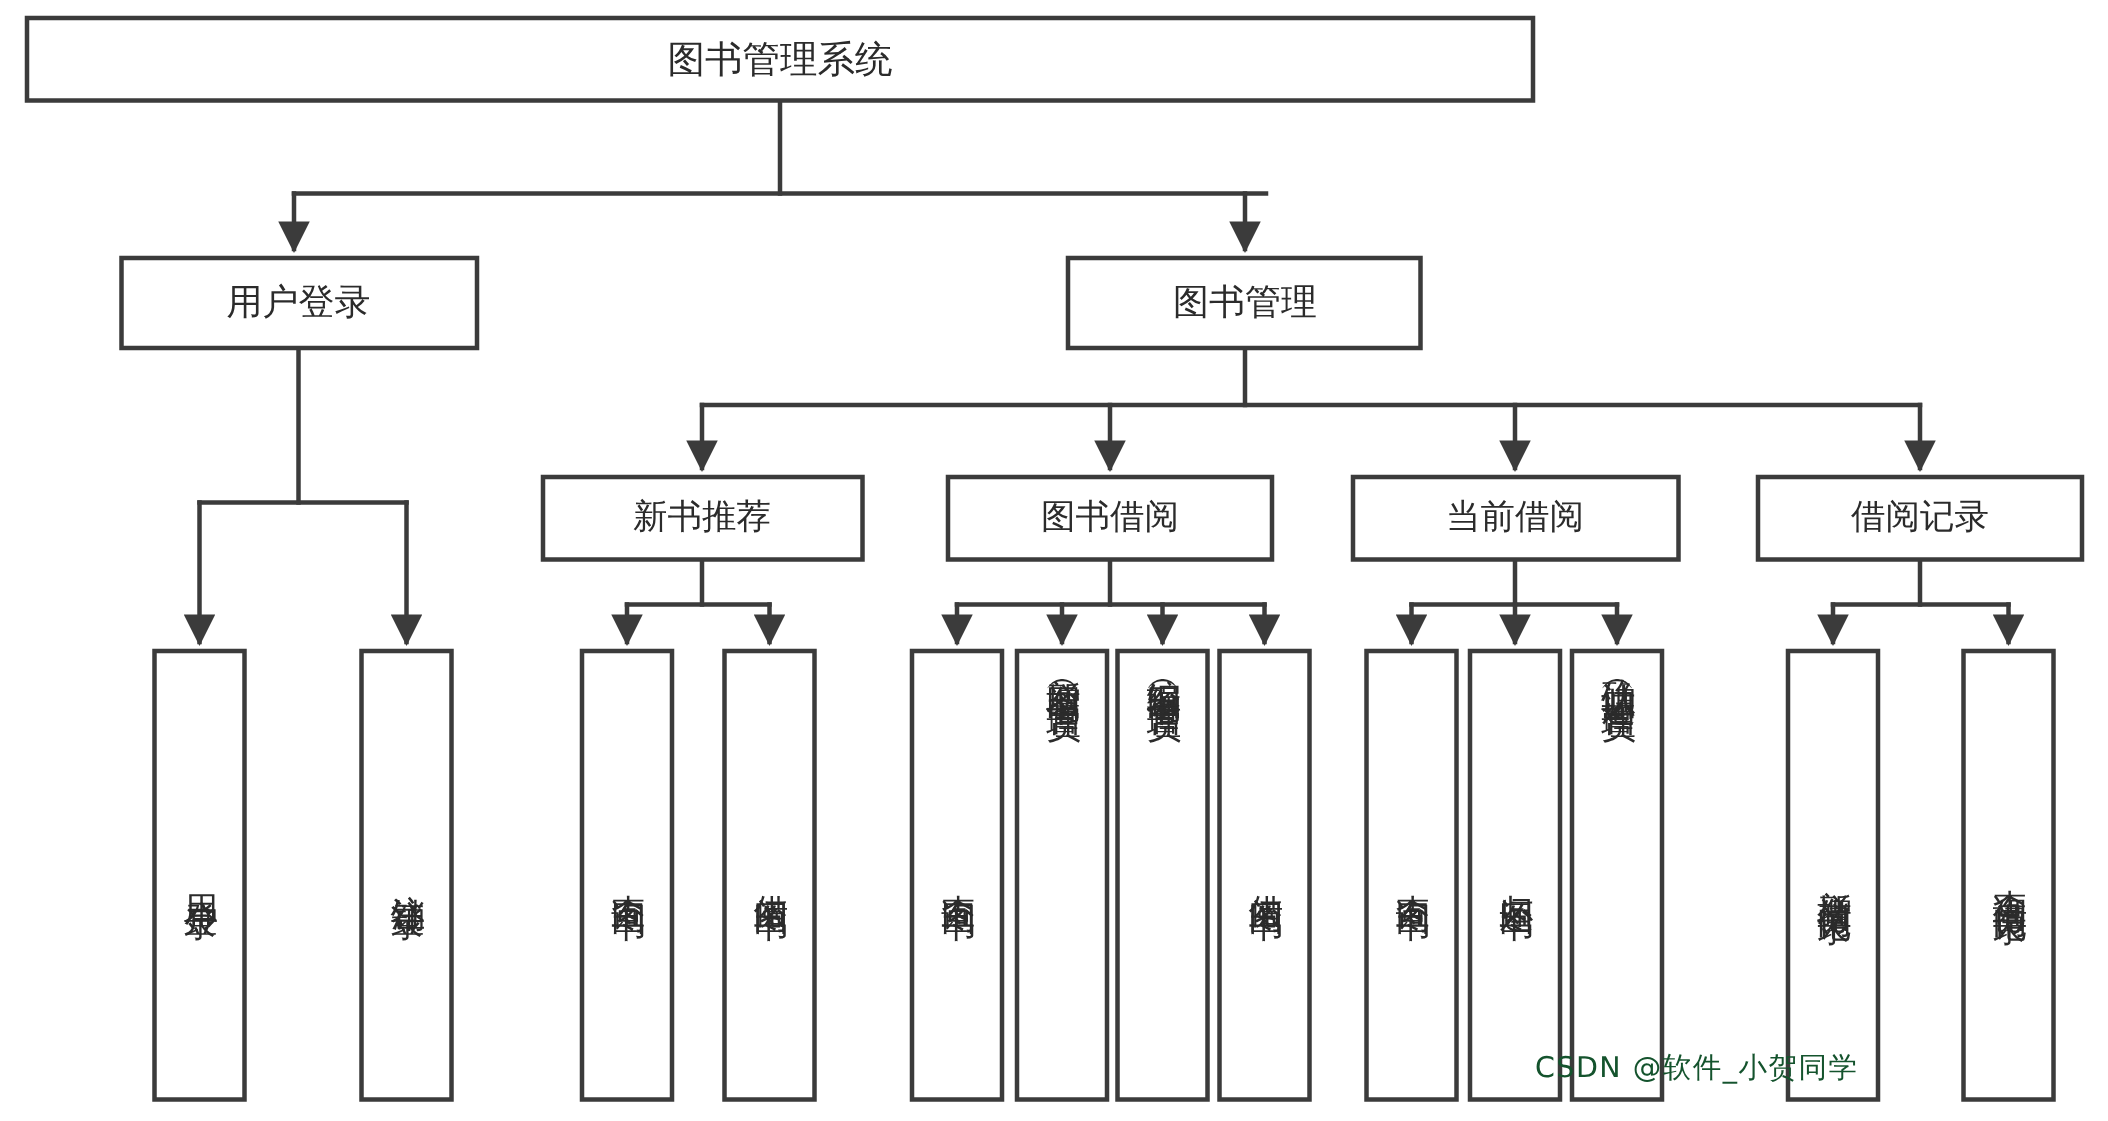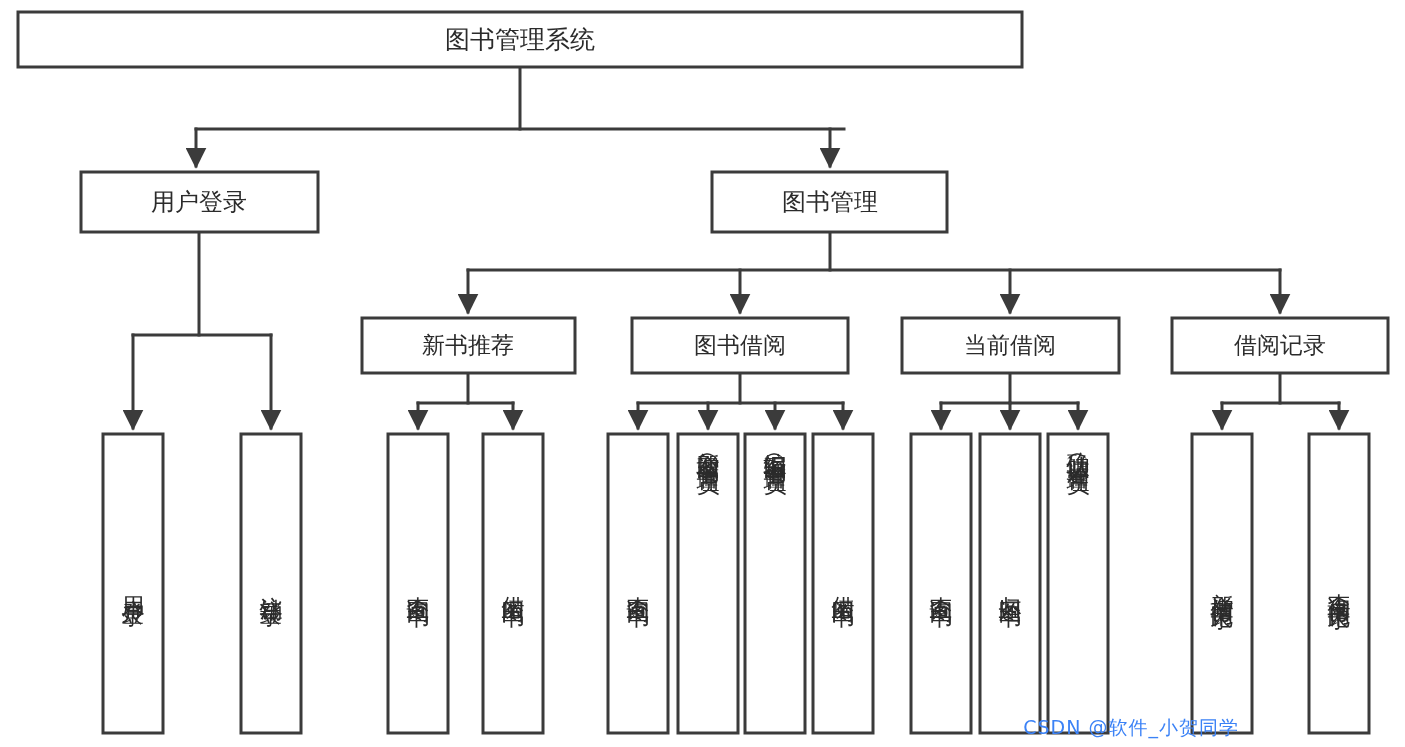--- a/index.html
+++ b/index.html
@@ -43,24 +43,24 @@
     font-size:23px;
     line-height:1.18;
     letter-spacing:3px;
     color:#2b2b2b;
     white-space:nowrap;
   }
 
   .watermark{
     position:absolute;
     right:8px;
-    bottom:6px;
+    bottom:22px;
     font-family:"DejaVu Sans","Liberation Sans",sans-serif;
     font-size:19px;
-    color:#3b82f6;
+    color:#14532d;
     letter-spacing:1px;
     user-select:none;
   }
 </style>
 </head>
 <body>
 
 <div id="stage">
 
   <svg id="diagram" viewBox="0 0 1405 747">

